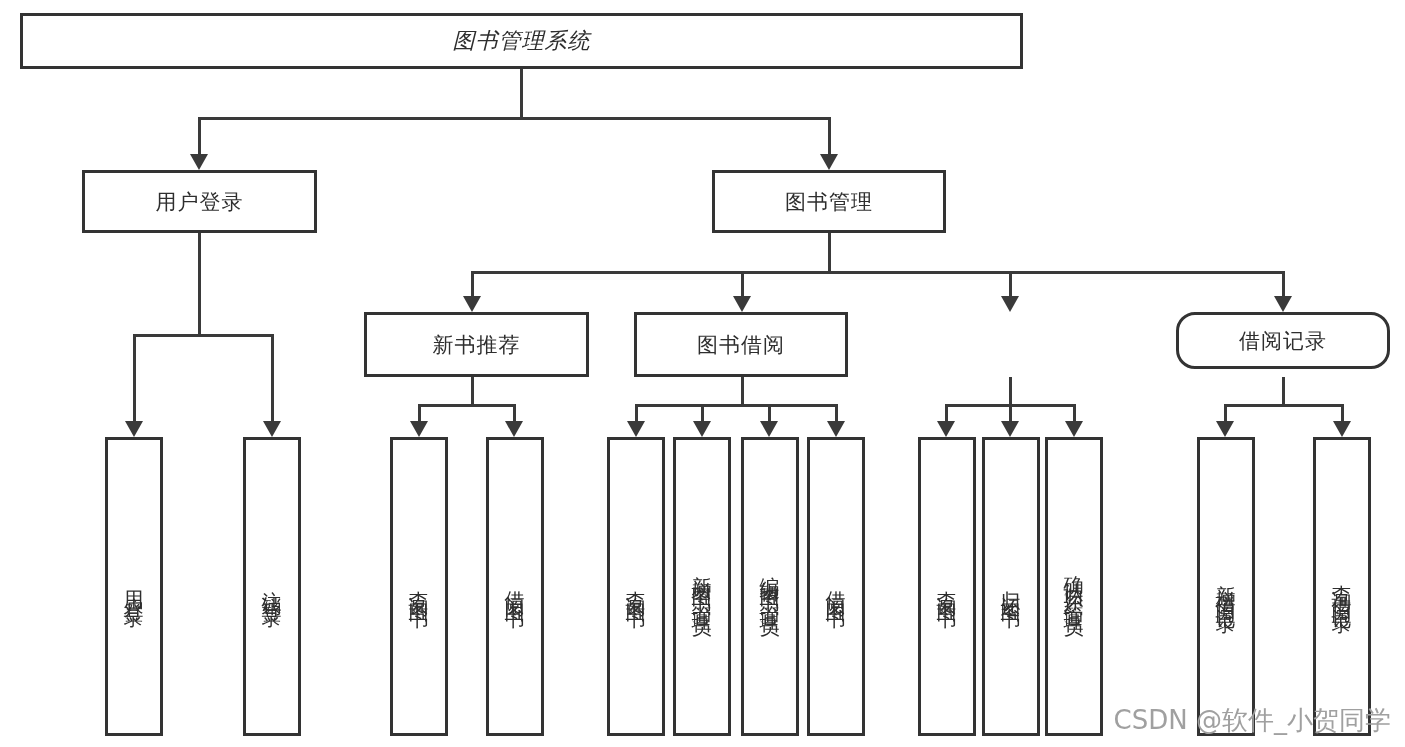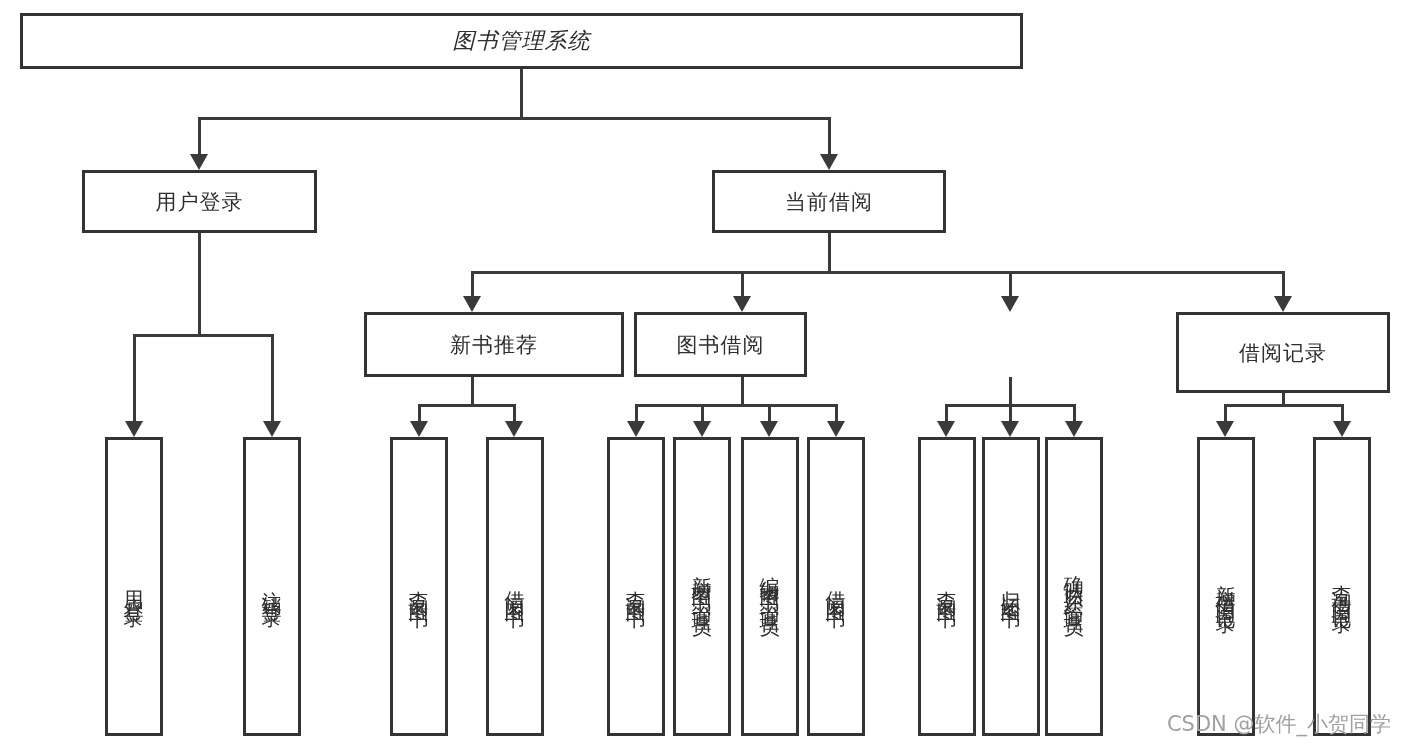--- a/index.html
+++ b/index.html
@@ -44,49 +44,49 @@
     width: 0; height: 0;
     border-left: 9px solid transparent;
     border-right: 9px solid transparent;
     border-top: 16px solid var(--line);
     z-index: 1;
   }
   #watermark {
     position: absolute;
     right: 14px;
     bottom: 9px;
-    font-size: 21px;
+    font-size: 26px;
     color: var(--wm);
     z-index: 3;
     white-space: nowrap;
   }
 </style>
 </head>
 <body>
 
 <div id="stage">
 
   <div class="node hbox root" style="left:20px; top:13px; width:1003px; height:56px;font-style:italic;">
     <span>图书管理系统</span>
   </div>
 
   <div class="node hbox" style="left:82px; top:170px; width:235px; height:63px;">
     <span>用户登录</span>
   </div>
   <div class="node hbox" style="left:712px; top:170px; width:234px; height:63px;">
-    <span>当前借阅</span>
+    <span>图书管理</span>
   </div>
 
-  <div class="node hbox" style="left:364px; top:312px; width:260px; height:65px;align-items:center;">
+  <div class="node hbox" style="left:364px; top:312px; width:225px; height:65px;align-items:center;">
     <span>新书推荐</span>
   </div>
-  <div class="node hbox" style="left:634px; top:312px; width:173px; height:65px;">
+  <div class="node hbox" style="left:634px; top:312px; width:214px; height:65px;">
     <span>图书借阅</span>
   </div>
-  <div class="node hbox" style="left:1176px; top:312px; width:214px; height:81px;">
+  <div class="node hbox" style="left:1176px; top:312px; width:214px; height:57px;border-radius:19px;">
     <span>借阅记录</span>
   </div>
 
   <div class="node vbox" style="left:105px; top:437px; width:58px; height:299px;">
     <span class="vtext">用户登录</span>
   </div>
   <div class="node vbox" style="left:243px; top:437px; width:58px; height:299px;">
     <span class="vtext">注销登录</span>
   </div>
 

